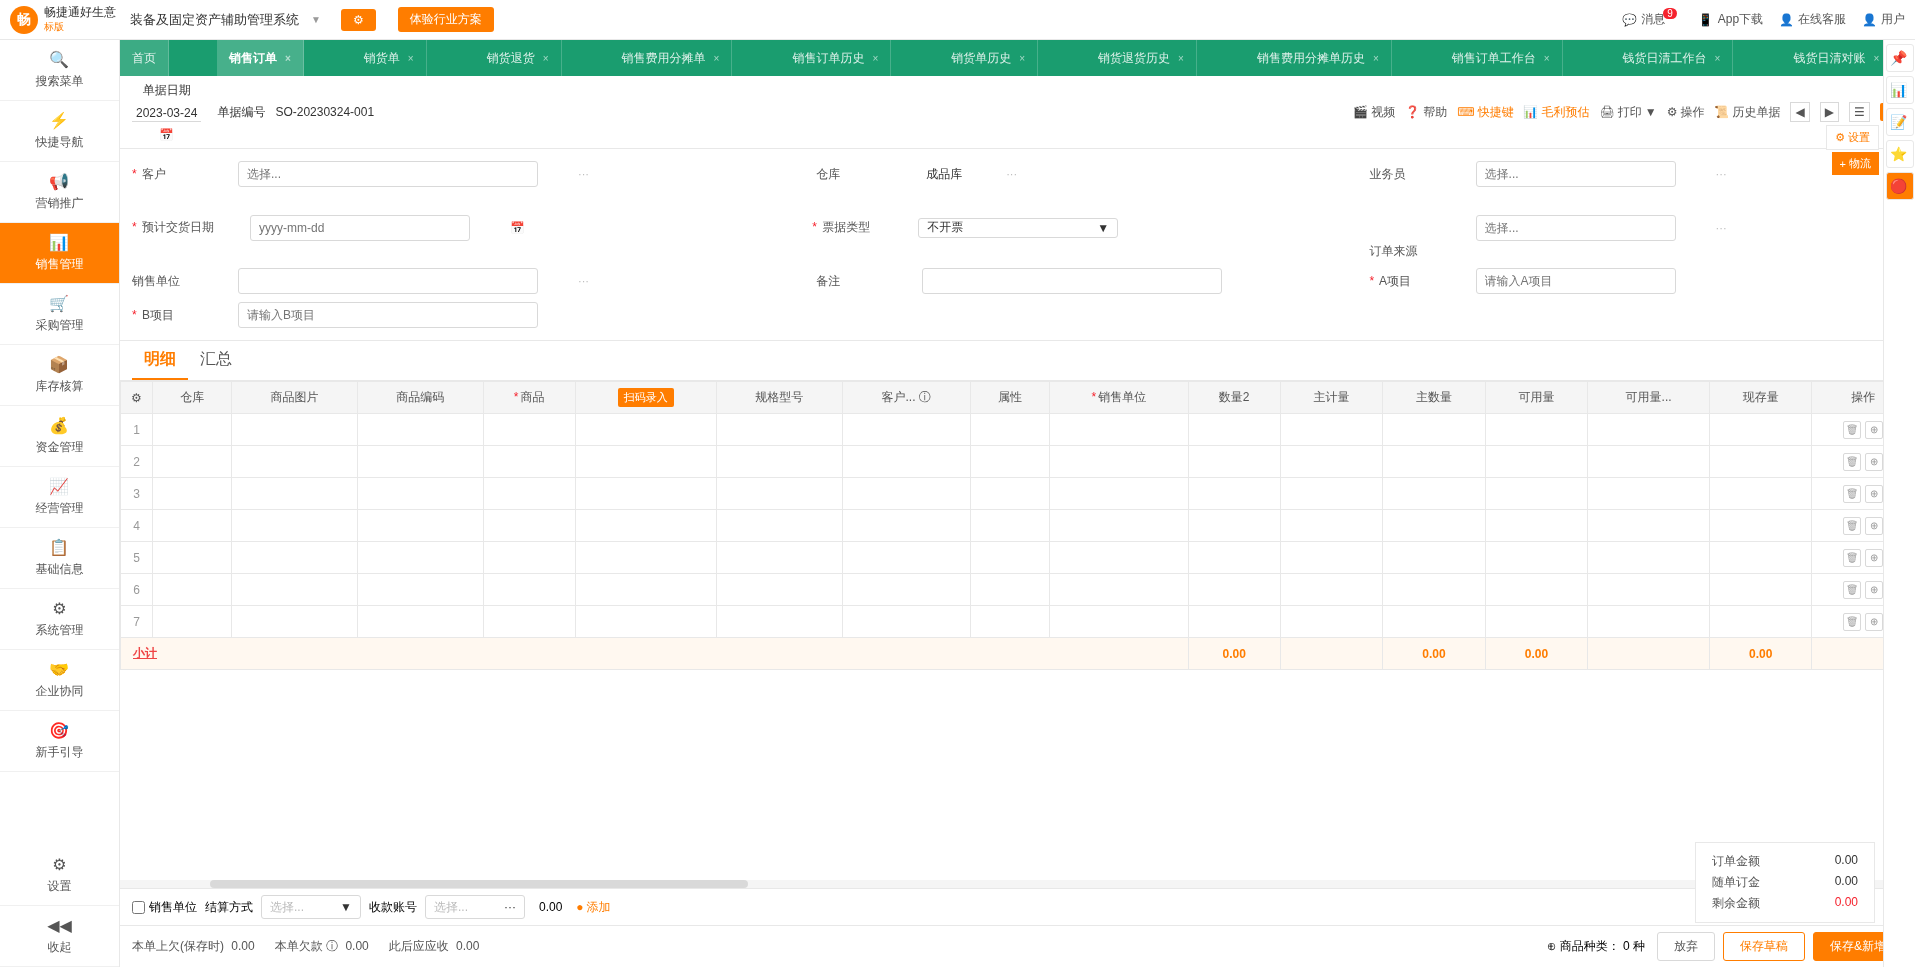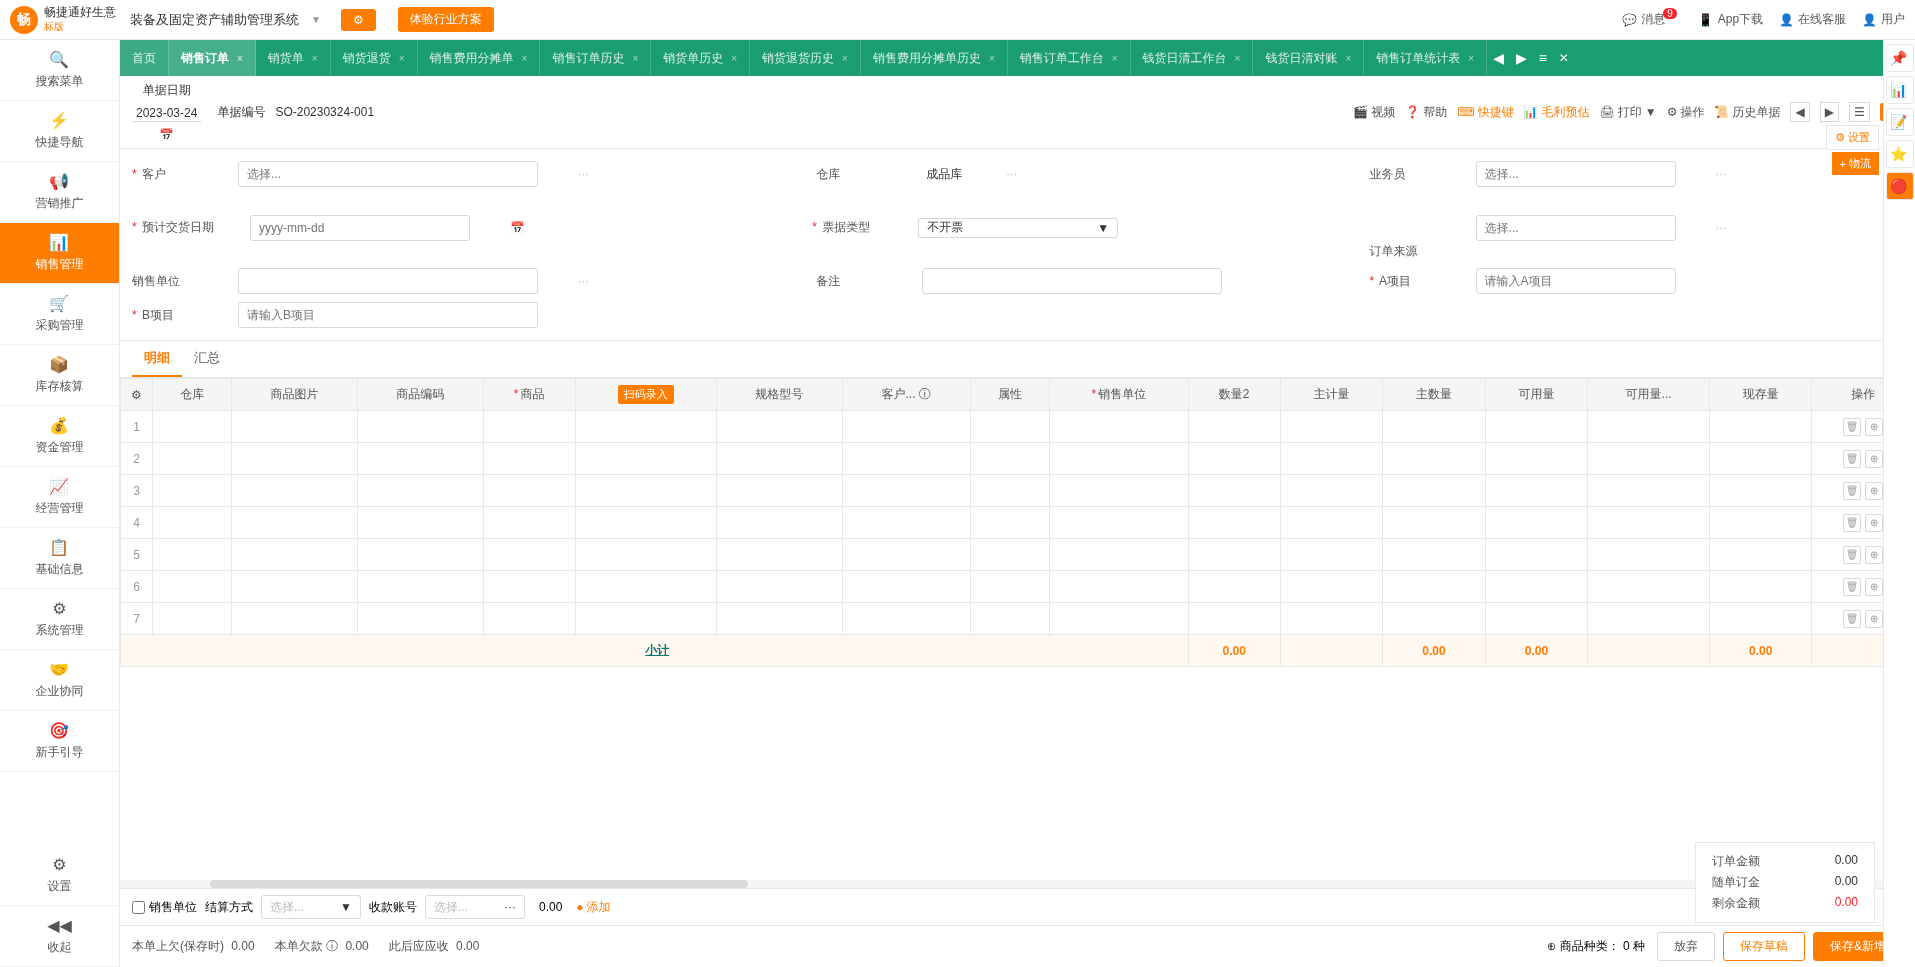--- a/index.html
+++ b/index.html
@@ -129,20 +129,21 @@
     }
     
     
     .tab-bar {
       background: #1a9d6f;
       display: flex;
       align-items: center;
       padding: 0;
       height: 36px;
       overflow: hidden;
+      gap: 48px;
     }
     .tab-item {
       padding: 0 12px;
       height: 36px;
       display: flex;
       align-items: center;
       color: rgba(255,255,255,0.85);
       cursor: pointer;
       white-space: nowrap;
       font-size: 12px;
@@ -240,21 +241,21 @@
     
     .detail-tabs {
       display: flex;
       padding: 0 12px;
       border-bottom: 1px solid #e8e8e8;
       background: white;
     }
     .detail-tab {
       padding: 8px 12px;
       cursor: pointer;
-      font-size: 13px;
+      font-size: 16px;
       color: #555;
       border-bottom: 2px solid transparent;
       text-align: center;
     }
     .detail-tab.active { color: #ff7d00; border-bottom-color: #ff7d00; font-weight: bold; }
     
     
     .table-wrapper {
       flex: 1;
       overflow: auto;
@@ -287,21 +288,21 @@
       border: none;
       padding: 2px 6px;
       border-radius: 2px;
       cursor: pointer;
       font-size: 11px;
     }
     .subtotal-row td {
       background: #fff8f0;
       font-weight: bold;
     }
-    .subtotal-label { color: #0f766e; text-align: center; padding-left: 12px !important; text-decoration: underline; }
+    .subtotal-label { color: #ef4444; text-align: left; padding-left: 12px !important; text-decoration: underline; }
     .subtotal-val { color: #ff7d00; }
     
     
     .row-actions { display: flex; gap: 4px; justify-content: center; }
     .row-action-btn {
       background: none;
       border: 1px solid #d9d9d9;
       border-radius: 2px;
       width: 18px;
       height: 18px;

